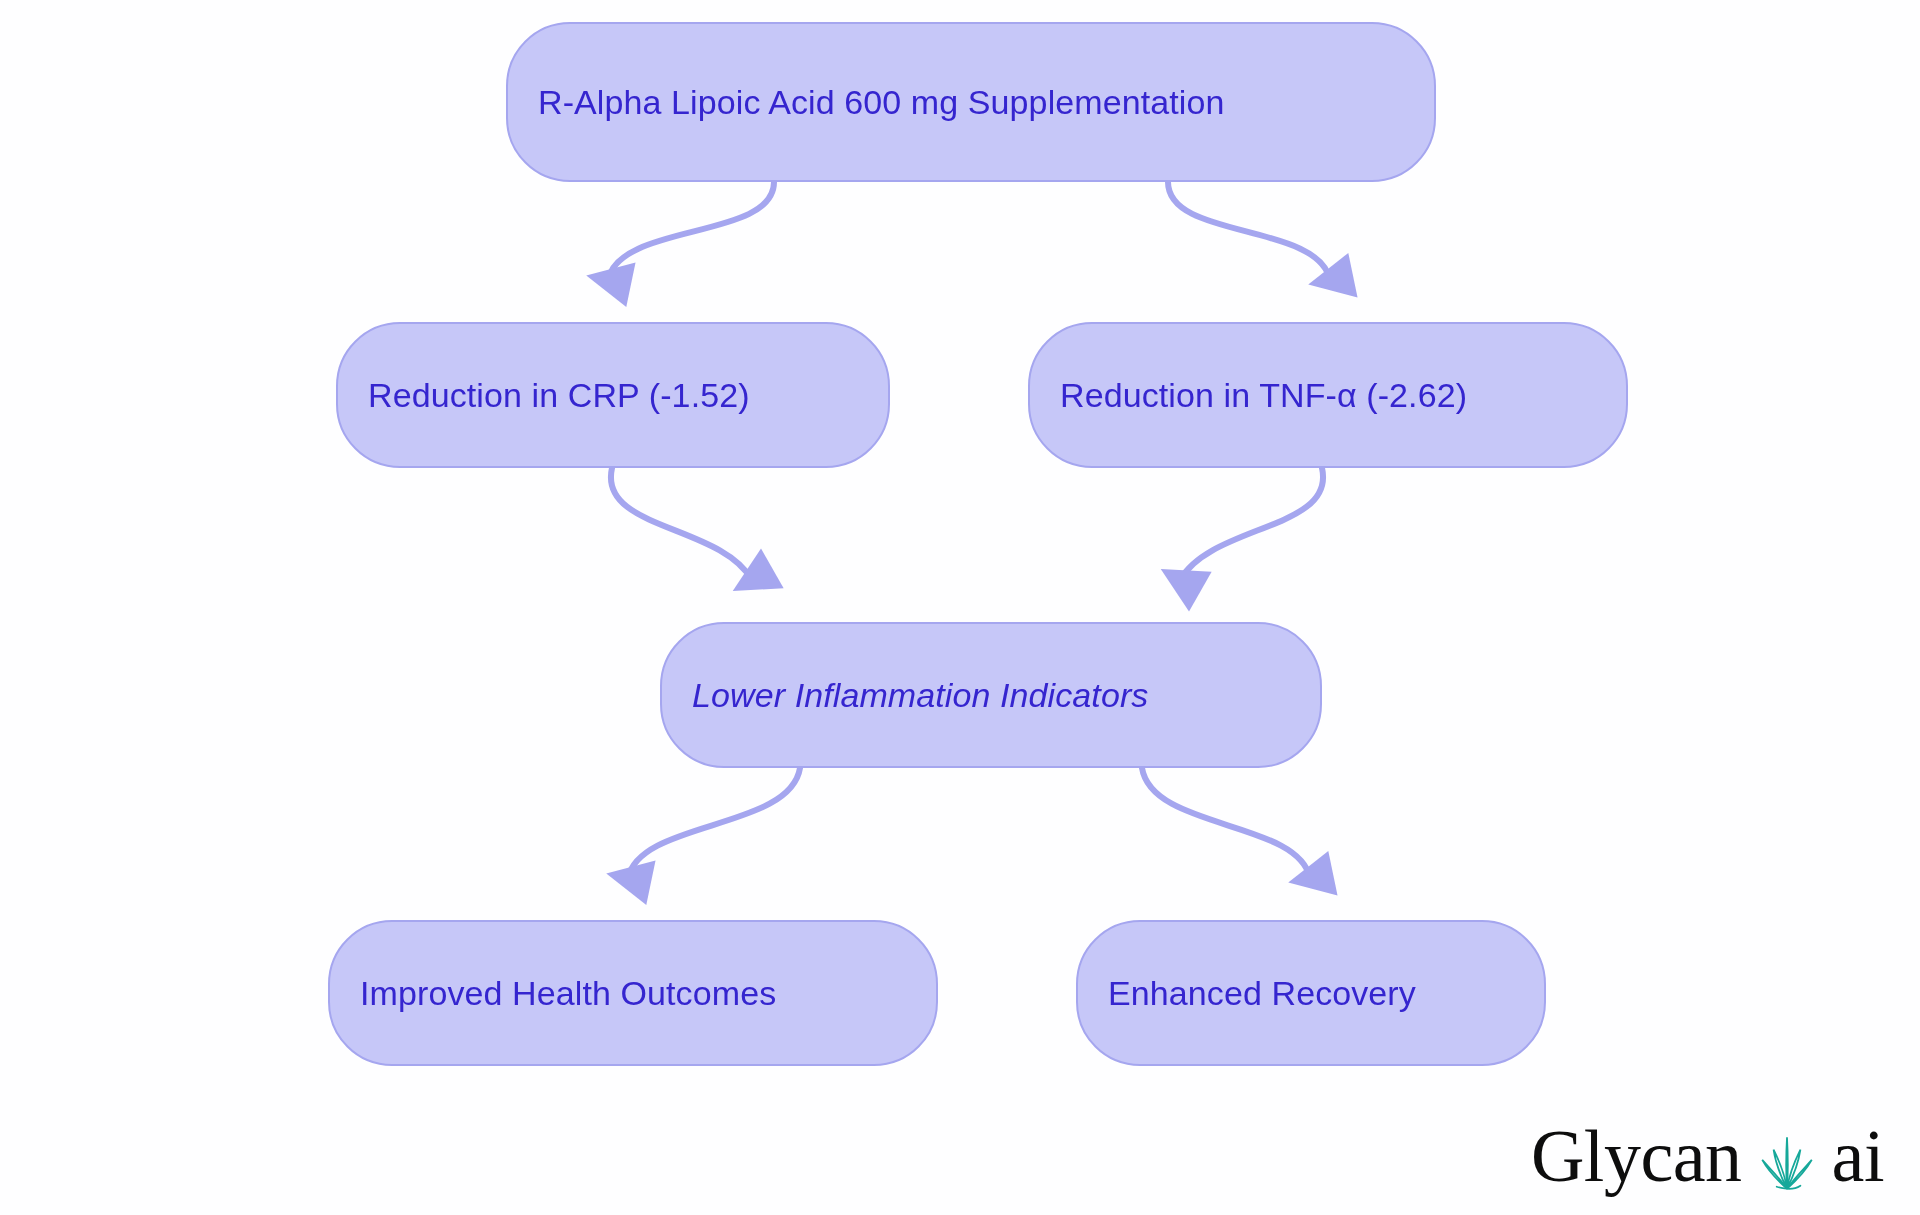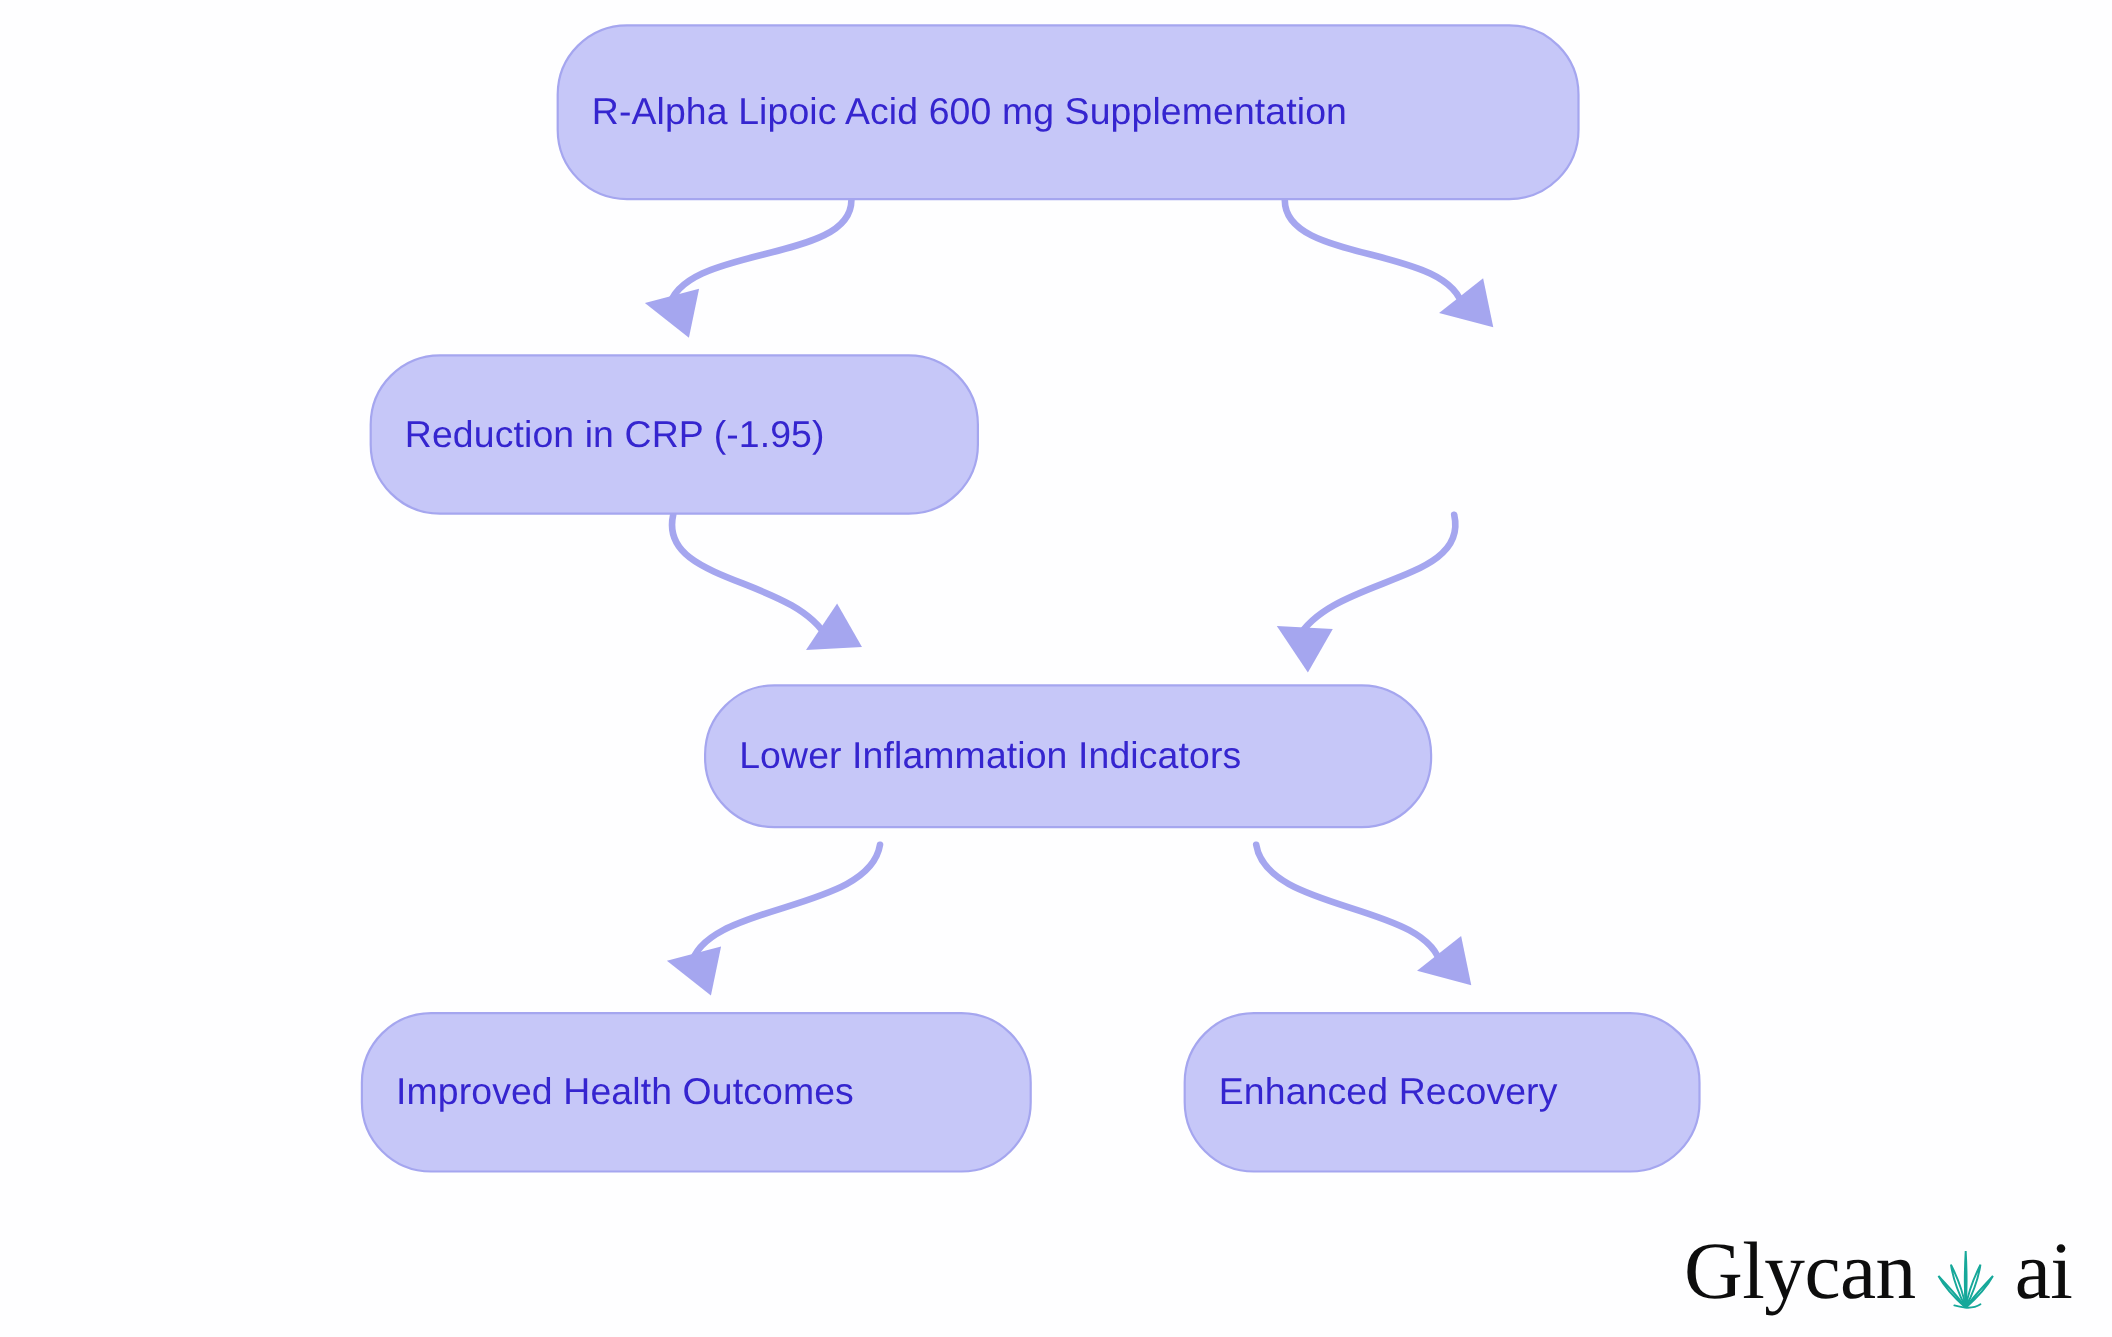--- a/index.html
+++ b/index.html
@@ -48,21 +48,21 @@
     letter-spacing: 0.1px;
     line-height: 1.2;
     padding: 0 30px;
     white-space: nowrap;
   }
 
   
   #node-supplementation { left: 506px; top: 22px;  width: 930px; height: 160px; }
   #node-crp            { left: 336px; top: 322px; width: 554px; height: 146px; }
   #node-tnf           { left: 1028px; top: 322px; width: 600px; height: 146px; }
-  #node-inflammation   { left: 640px; top: 622px; width: 662px; height: 131px; }
+  #node-inflammation   { left: 660px; top: 622px; width: 662px; height: 146px; font-style: italic; }
   #node-outcomes       { left: 328px; top: 920px; width: 610px; height: 146px; }
   #node-recovery      { left: 1076px; top: 920px; width: 470px; height: 146px; }
 
   
   #brand {
     position: absolute;
     right: 36px;
     bottom: 22px;
     display: flex;
     align-items: center;
@@ -107,23 +107,26 @@
     <path d="M 800 768 C 790 830, 640 820, 628 878" fill="none" stroke="#a5a6ef" stroke-width="6" stroke-linecap="round" marker-end="url(#arrowhead)"></path>
 
     <path d="M 1142 768 C 1152 830, 1298 820, 1310 878" fill="none" stroke="#a5a6ef" stroke-width="6" stroke-linecap="round" marker-end="url(#arrowhead)"></path>
   </svg>
 
   <div class="node" id="node-supplementation">
     <span>R-Alpha Lipoic Acid 600 mg Supplementation</span>
   </div>
 
   <div class="node" id="node-crp">
-    <span>Reduction in CRP (-1.95)</span>
+    <span>Reduction in CRP (-1.52)</span>
   </div>
 
+  <div class="node" id="node-tnf">
+    <span>Reduction in TNF-α (-2.62)</span>
+  </div>
 
   <div class="node" id="node-inflammation">
     <span>Lower Inflammation Indicators</span>
   </div>
 
   <div class="node" id="node-recovery">
     <span>Enhanced Recovery</span>
   </div>
 
   <div class="node" id="node-outcomes">

